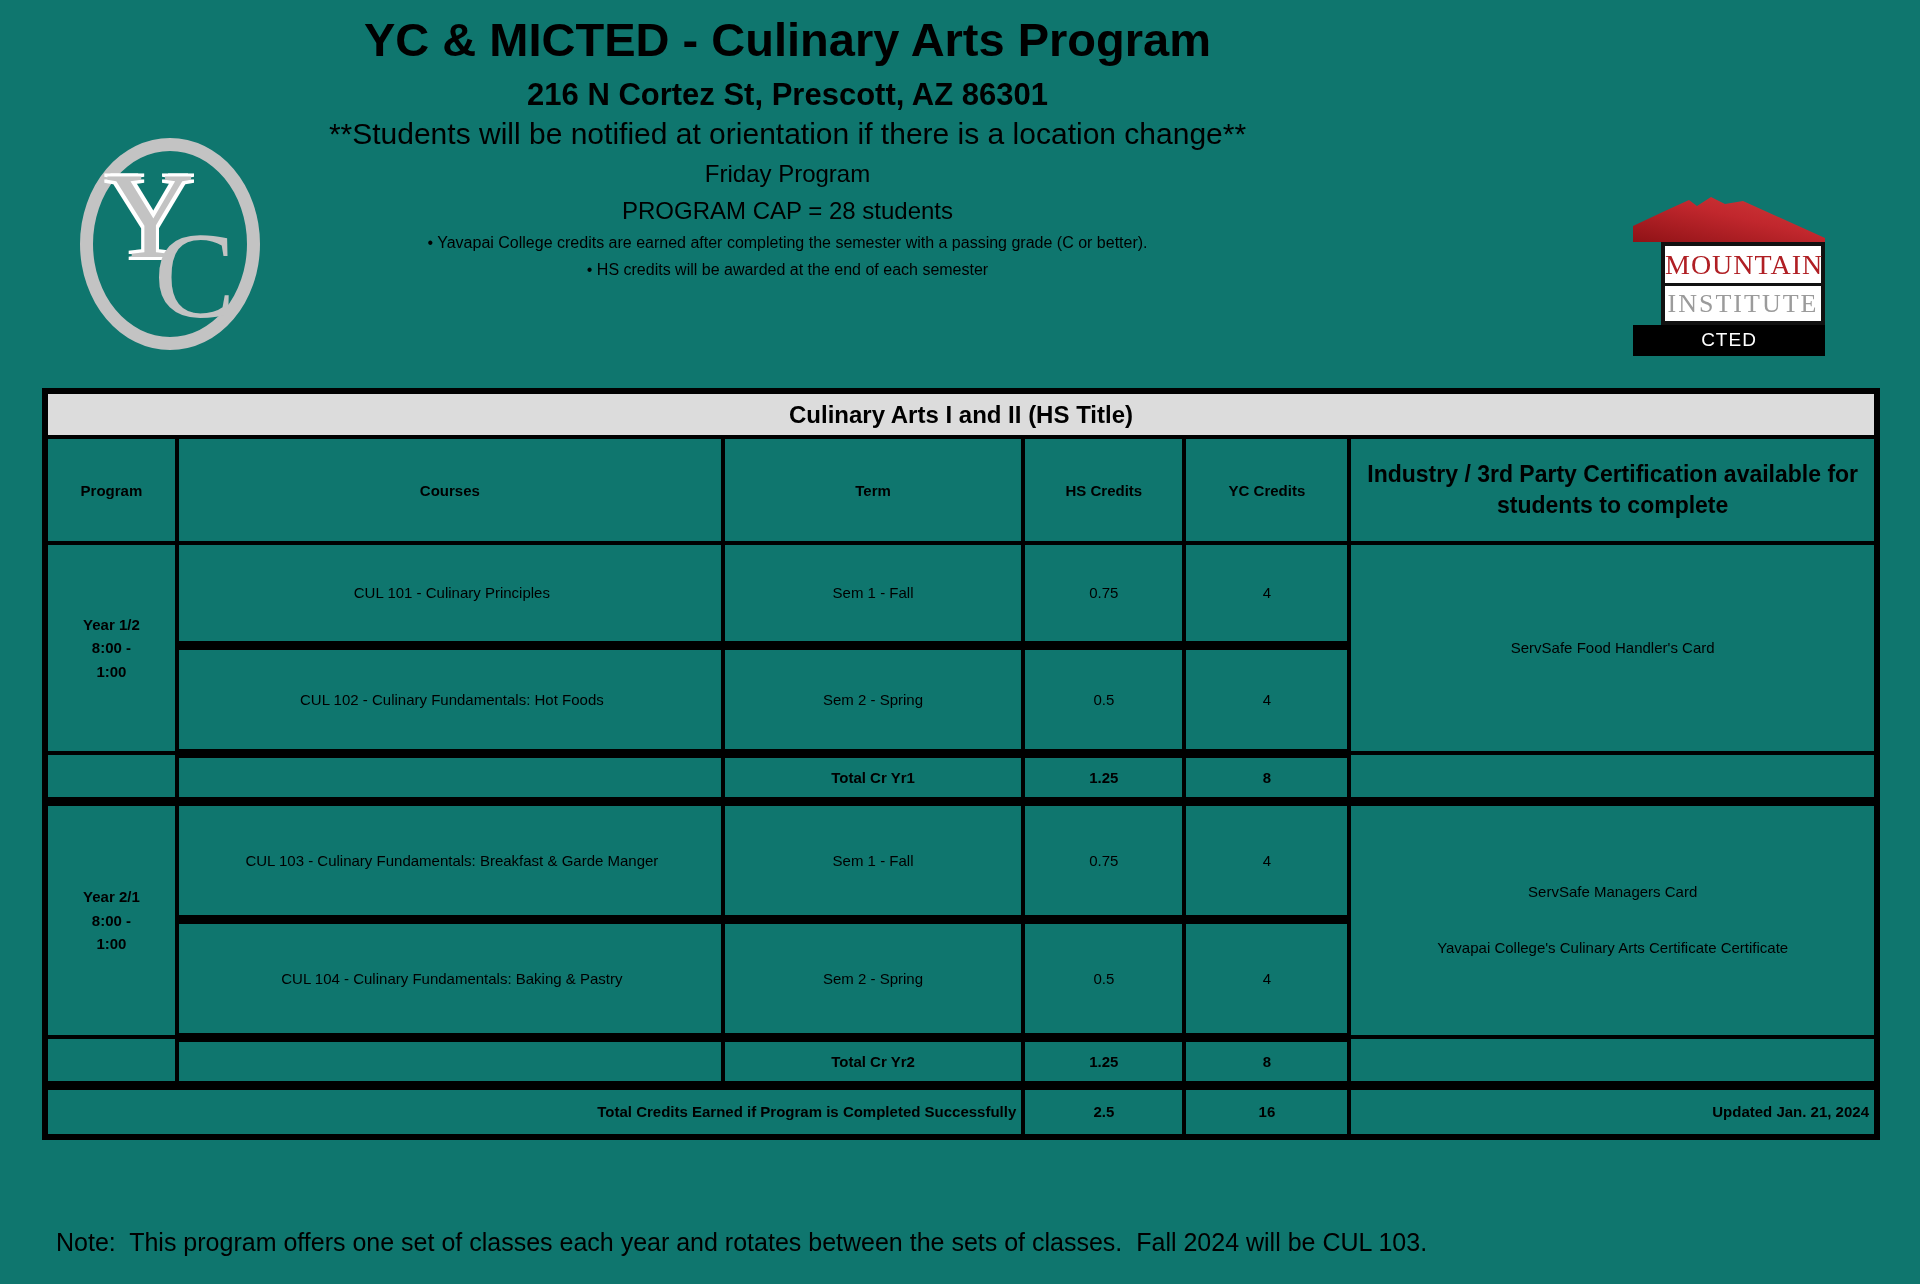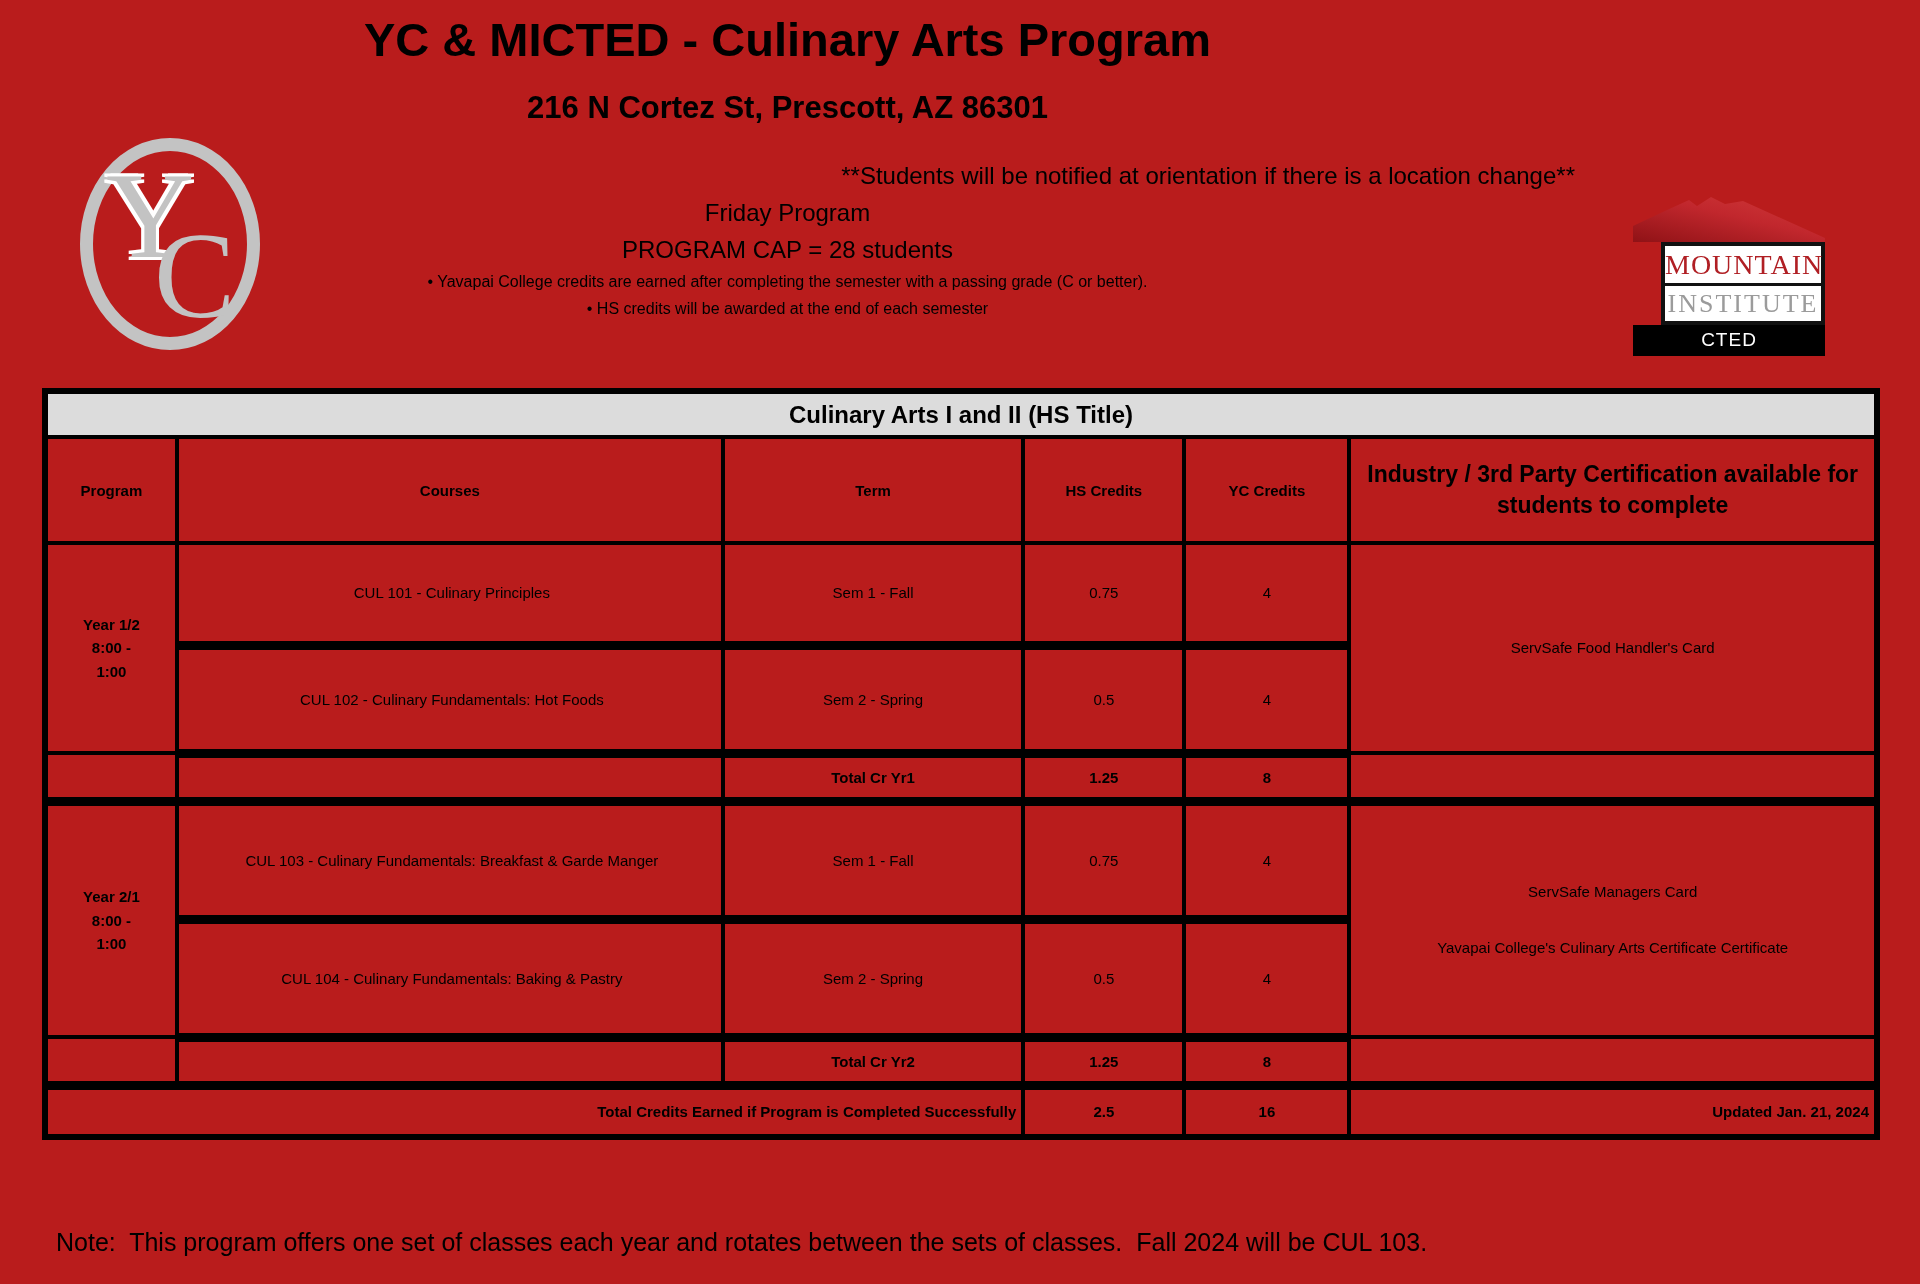--- a/index.html
+++ b/index.html
@@ -1,23 +1,23 @@
 <!DOCTYPE html>
 <html><head>
 <meta charset="utf-8">
 <style>
   * { margin:0; padding:0; box-sizing:border-box; }
   html,body { width:1920px; height:1284px; background:#ffffff; font-family:"Liberation Sans", sans-serif; color:#000; }
-  .page { position:relative; width:1920px; height:1284px; background:#b91c1c; overflow:hidden; }
+  .page { position:relative; width:1920px; height:1284px; background:#0f766e; overflow:hidden; }
 
   
   .header-block { position:absolute; left:0; top:12px; width:1575px; text-align:center; }
   .doc-title    { font-size:47px; font-weight:bold; letter-spacing:0px; }
-  .doc-address  { font-size:31px; font-weight:bold; margin-top:23px; }
-  .doc-notice   { font-size:24px; margin-top:36px;text-align:right; }
+  .doc-address  { font-size:31px; font-weight:bold; margin-top:10px; }
+  .doc-notice   { font-size:30px; margin-top:4px; }
   .doc-line     { font-size:24px; margin-top:9px; }
   .doc-bullet   { font-size:16px; margin-top:9px; }
 
   
   .yc-logo { position:absolute; left:80px; top:138px; width:180px; height:212px; }
   .yc-oval { position:absolute; left:0; top:0; width:180px; height:212px;
              border:13px solid #c3c3c3; border-radius:50%; }
   .yc-letters { position:absolute; left:0; top:0; width:100%; height:100%;
                 font-family:"Liberation Serif", serif; color:#c3c3c3; font-weight:normal; }
   .yc-y { position:absolute; left:26px; top:8px;  font-size:122px;

